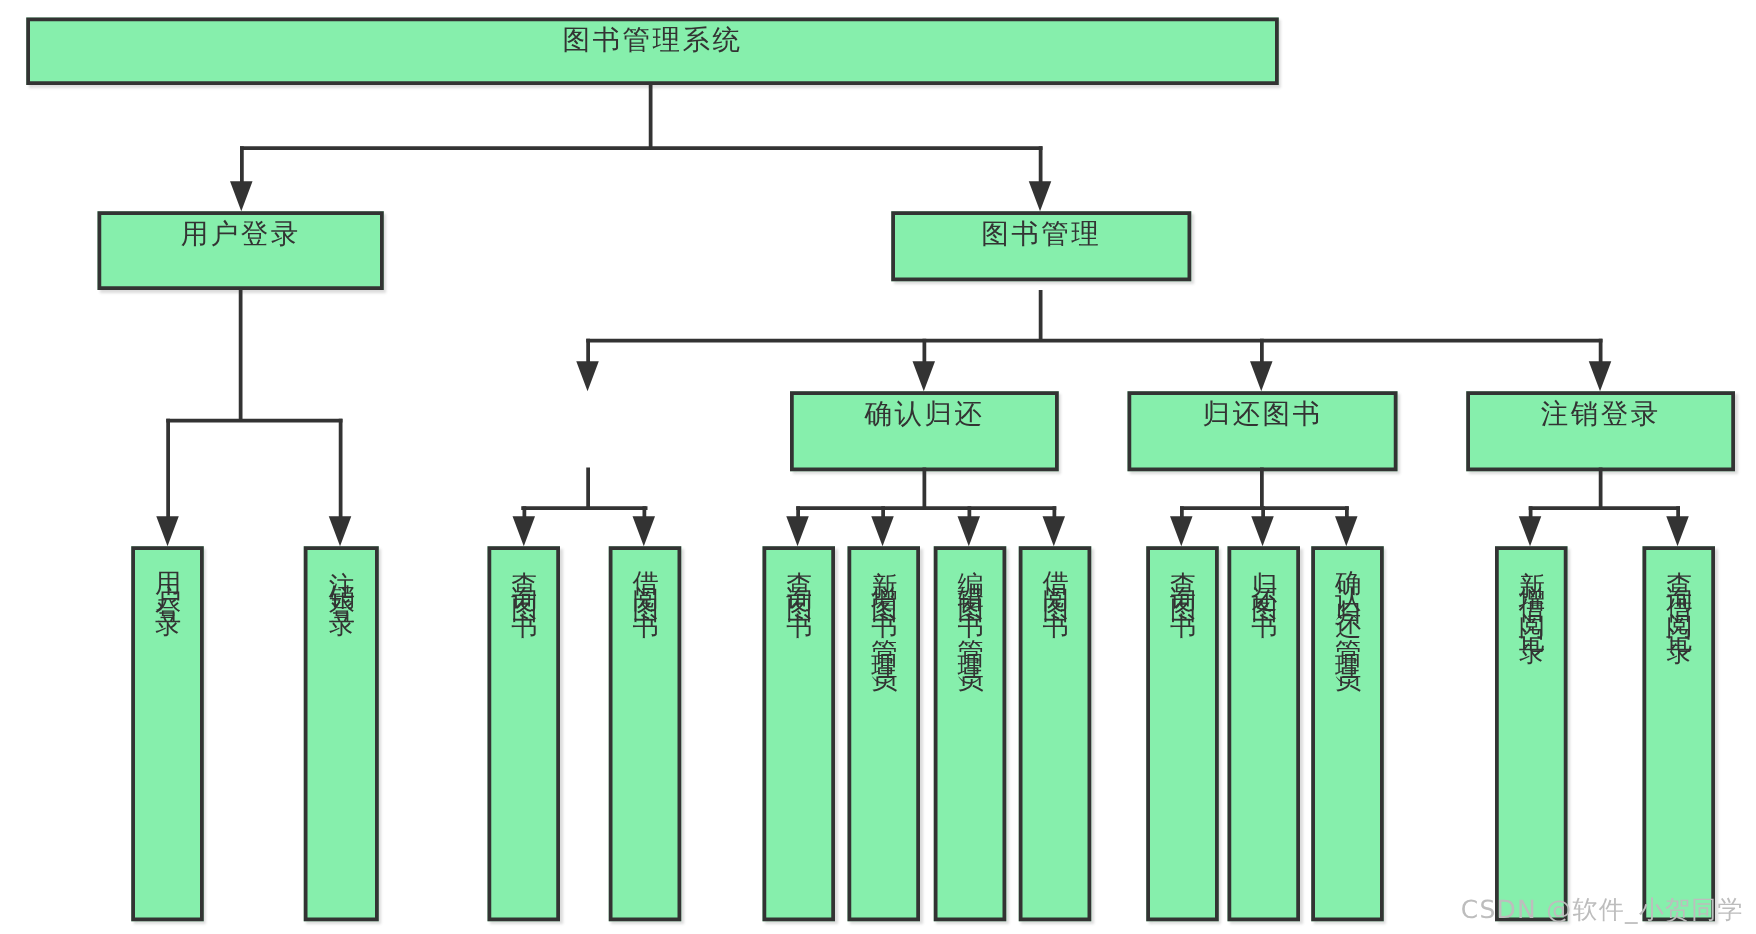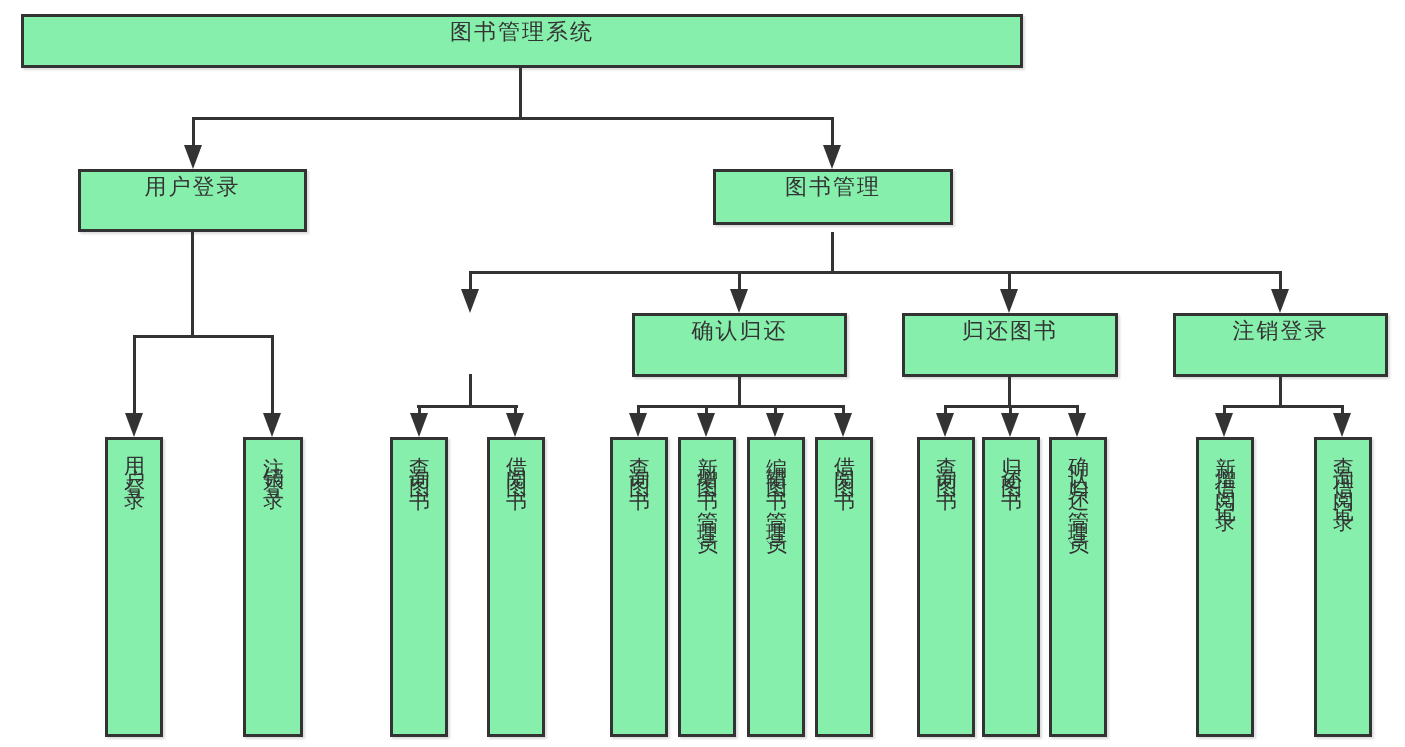--- a/index.html
+++ b/index.html
@@ -158,13 +158,14 @@
   <i class="v" style="left:1076px;top:405px;height:12px"></i>
   <i class="a" style="left:1068px;top:413px"></i>
 
   <i class="v" style="left:1279px;top:374px;height:33px"></i>
   <i class="h" style="left:1223px;top:405px;width:121px"></i>
   <i class="v" style="left:1223px;top:405px;height:12px"></i>
   <i class="a" style="left:1215px;top:413px"></i>
   <i class="v" style="left:1341px;top:405px;height:12px"></i>
   <i class="a" style="left:1333px;top:413px"></i>
 
+  <div class="watermark">CSDN @软件_小贺同学</div>
 </div>
 
 </body></html>

